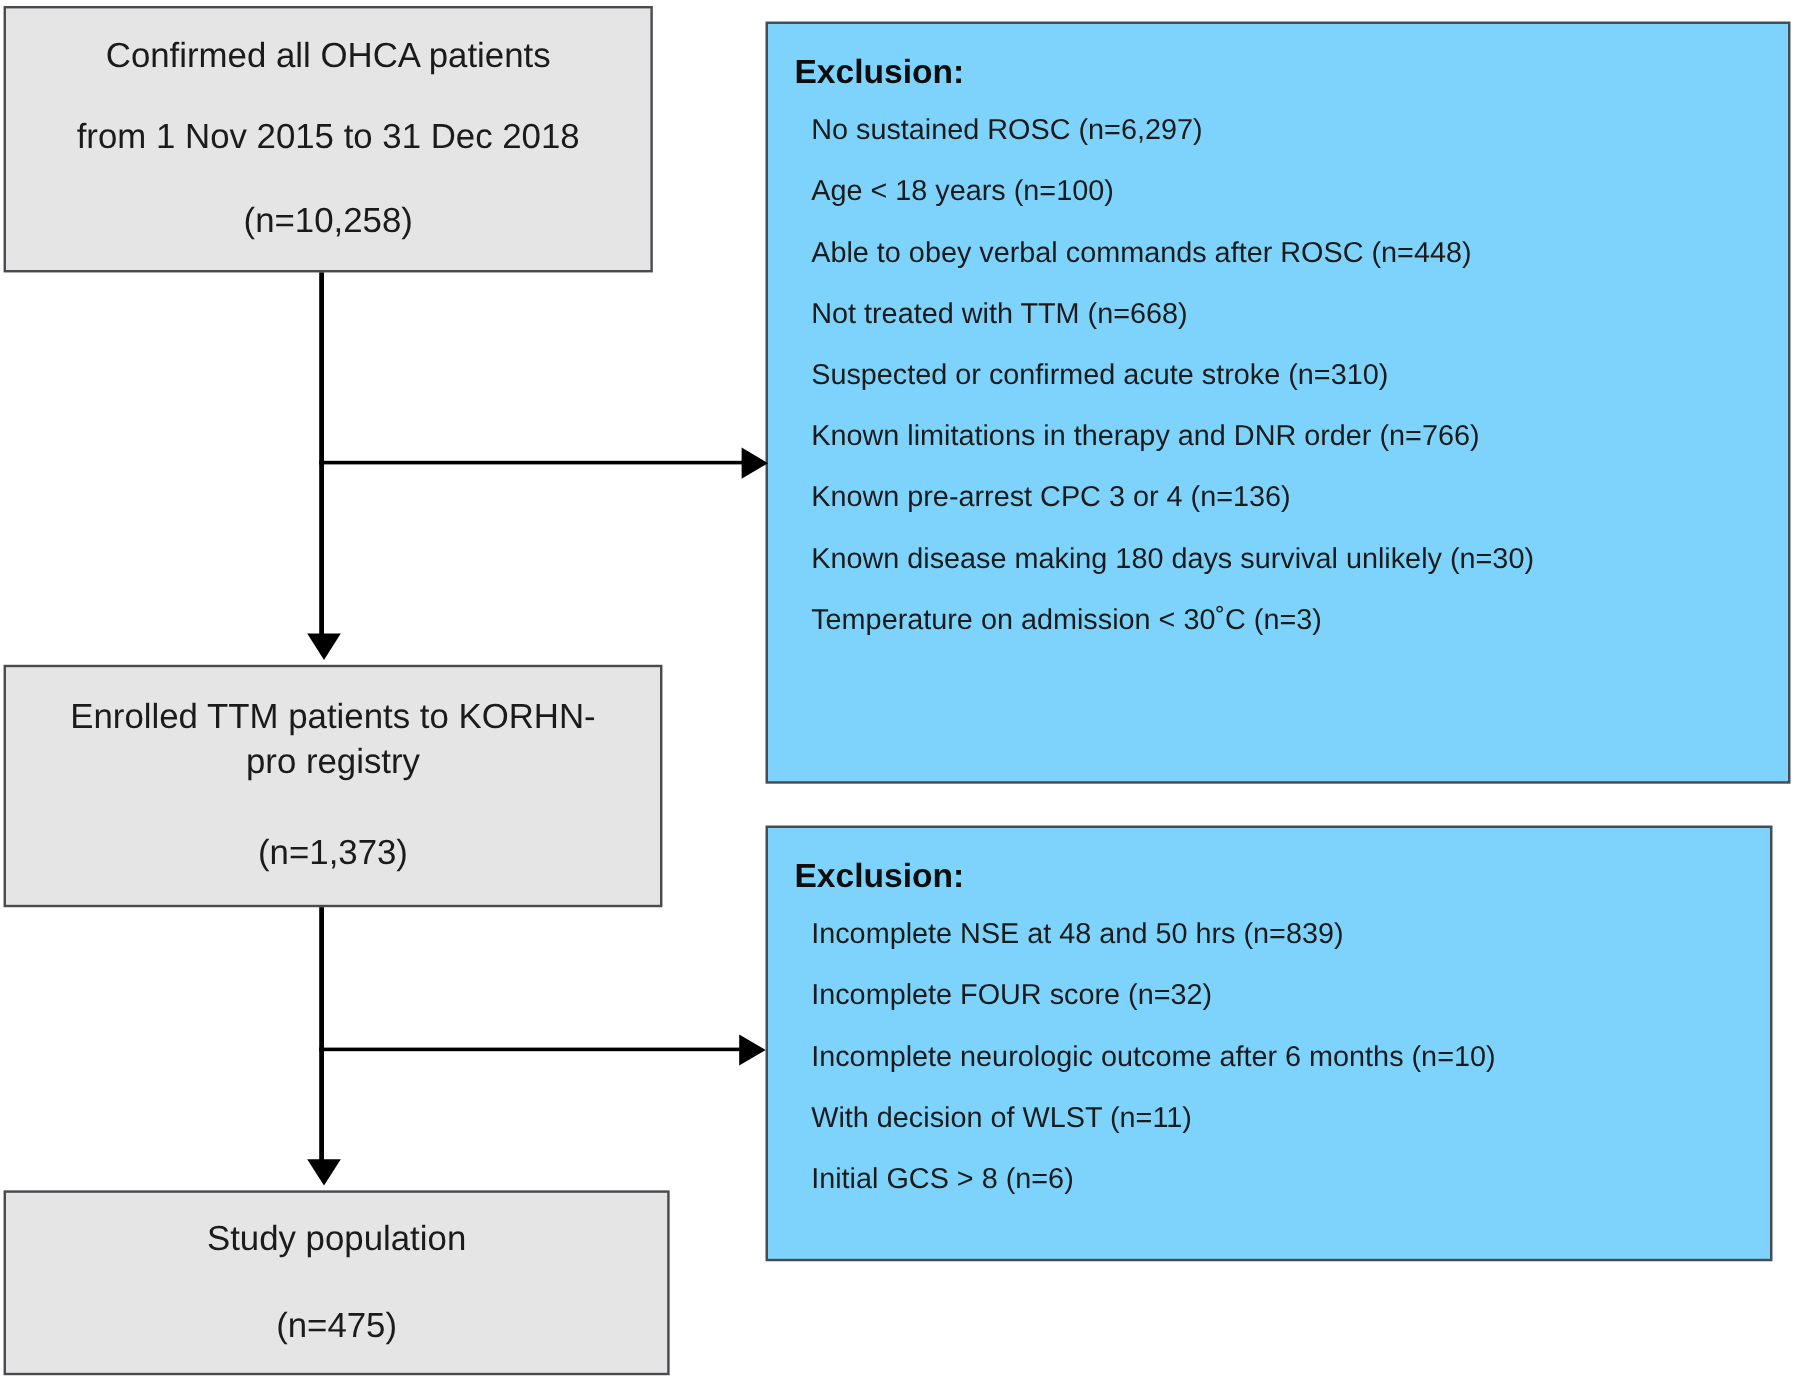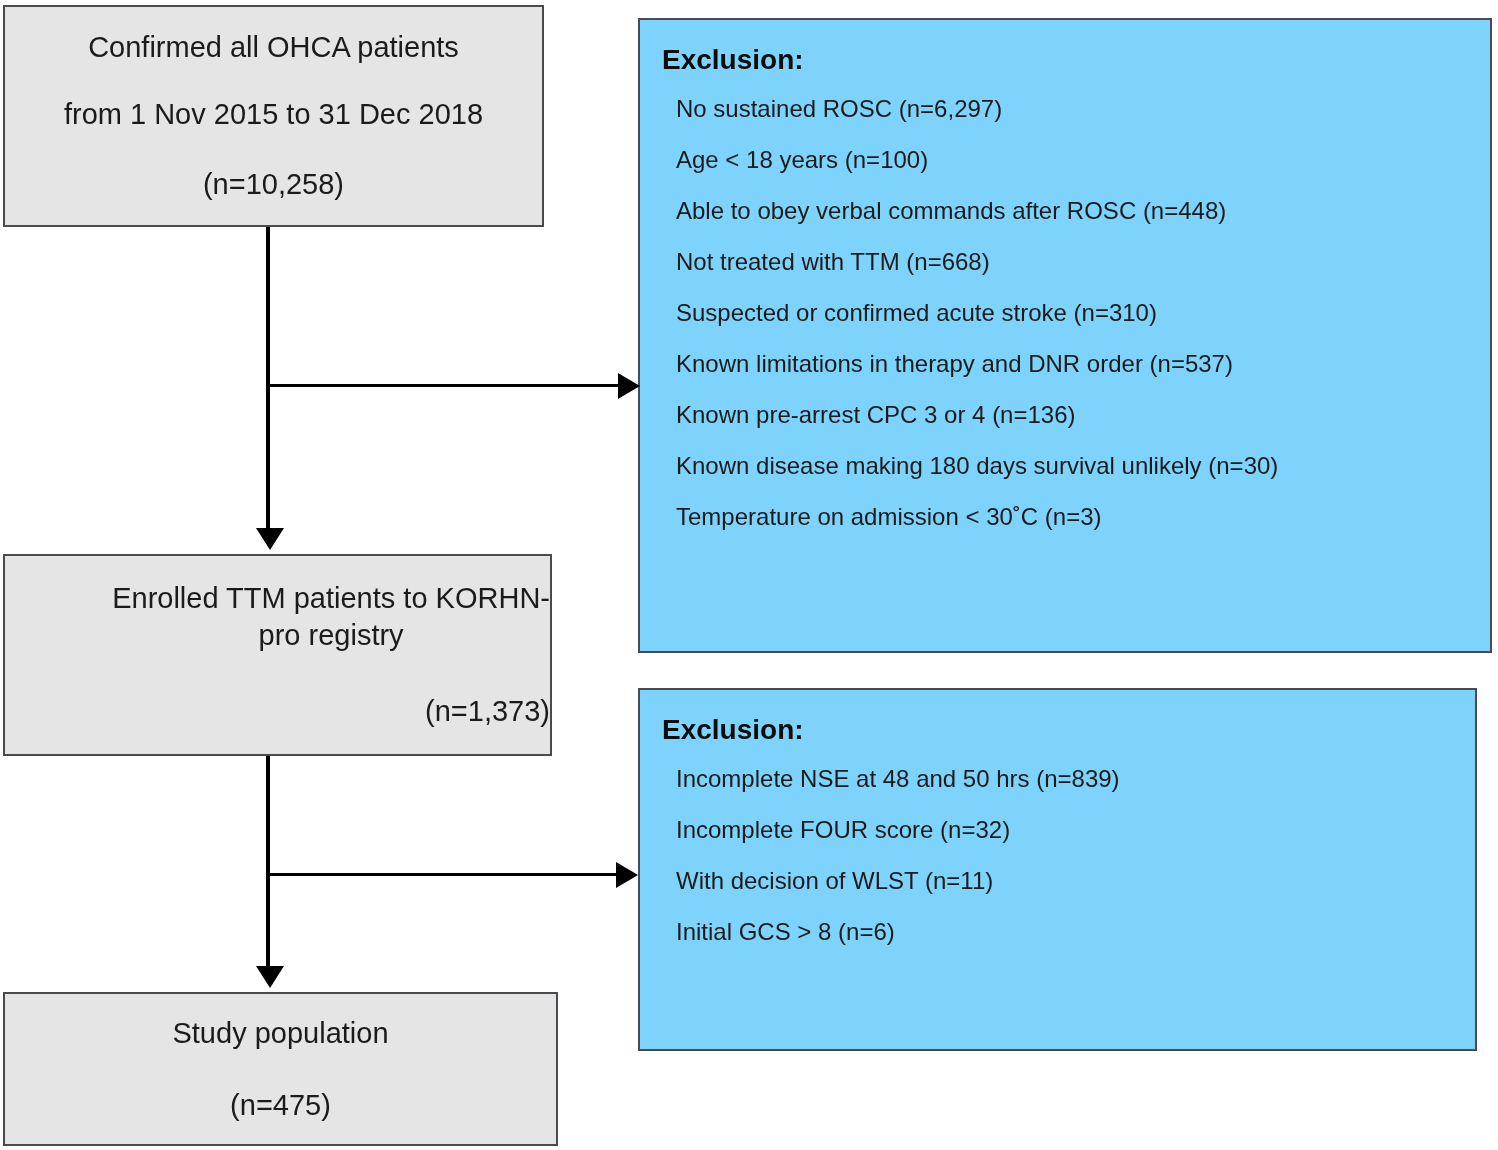--- a/index.html
+++ b/index.html
@@ -38,21 +38,21 @@
   }
 
   
   #node-enrolled-source {
     left: 3px;  top: 5px;   width: 541px; height: 222px;
   }
   #node-enrolled-source .node-line:nth-child(1) { margin-bottom: 36px; }
   #node-enrolled-source .node-line:nth-child(2) { margin-bottom: 40px; }
 
   #node-registry {
-    left: 3px;  top: 554px; width: 549px; height: 202px; align-items: flex-end;
+    left: 3px;  top: 554px; width: 549px; height: 202px;
   }
   #node-registry .stack-2 { margin-bottom: 46px; text-align: center; }
   #node-registry .stack-2 .node-line + .node-line { margin-top: 6px; }
 
   #node-study-population {
     left: 3px;  top: 992px; width: 555px; height: 154px;
   }
   #node-study-population .node-line:nth-child(1) { margin-bottom: 42px; }
 
   
@@ -150,32 +150,33 @@
   </div>
 
   <div class="excl-box" id="excl-box-1">
     <div class="excl-title">Exclusion:</div>
     <ul class="excl-list">
       <li>No sustained ROSC (n=6,297)</li>
       <li>Age &lt; 18 years (n=100)</li>
       <li>Able to obey verbal commands after ROSC (n=448)</li>
       <li>Not treated with TTM (n=668)</li>
       <li>Suspected or confirmed acute stroke (n=310)</li>
-      <li>Known limitations in therapy and DNR order (n=537)</li>
+      <li>Known limitations in therapy and DNR order (n=766)</li>
       <li>Known pre-arrest CPC 3 or 4 (n=136)</li>
       <li>Known disease making 180 days survival unlikely (n=30)</li>
       <li>Temperature on admission &lt; 30˚C (n=3)</li>
     </ul>
   </div>
 
   <div class="excl-box" id="excl-box-2">
     <div class="excl-title">Exclusion:</div>
     <ul class="excl-list">
       <li>Incomplete NSE at 48 and 50 hrs (n=839)</li>
       <li>Incomplete FOUR score (n=32)</li>
+      <li>Incomplete neurologic outcome after 6 months (n=10)</li>
       <li>With decision of WLST (n=11)</li>
       <li>Initial GCS &gt; 8 (n=6)</li>
     </ul>
   </div>
 
   <div class="conn conn-v" id="trunk-1"></div>
   <div class="arrow-down" id="arrowhead-1"></div>
 
   <div class="conn conn-h" id="branch-1"></div>
   <div class="arrow-right" id="arrowhead-b1"></div>

